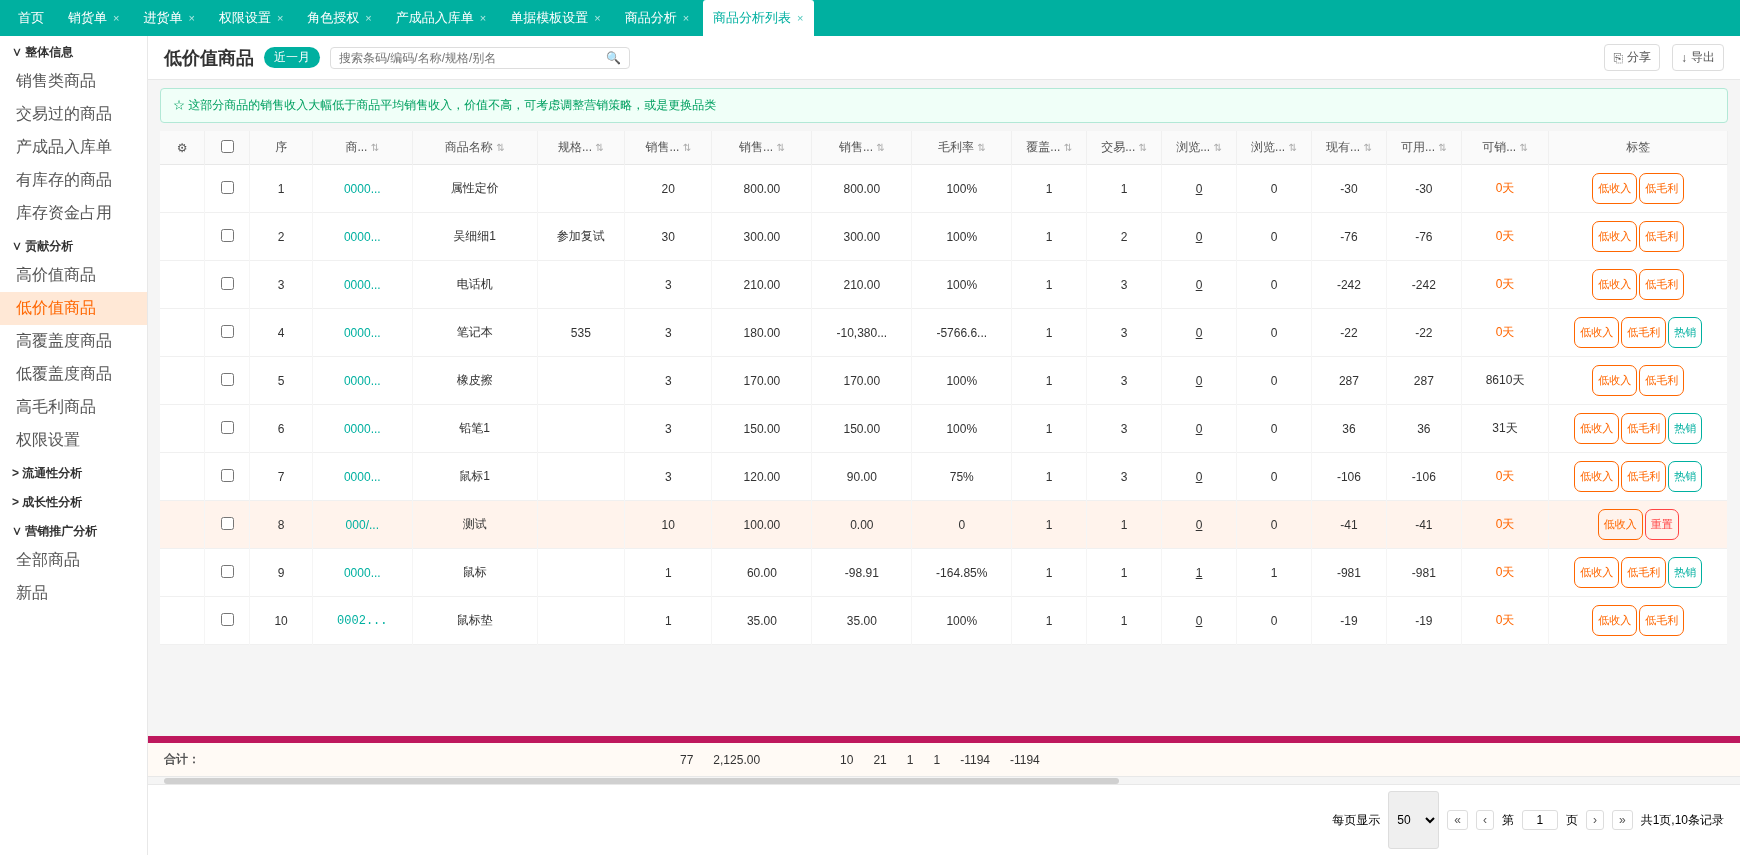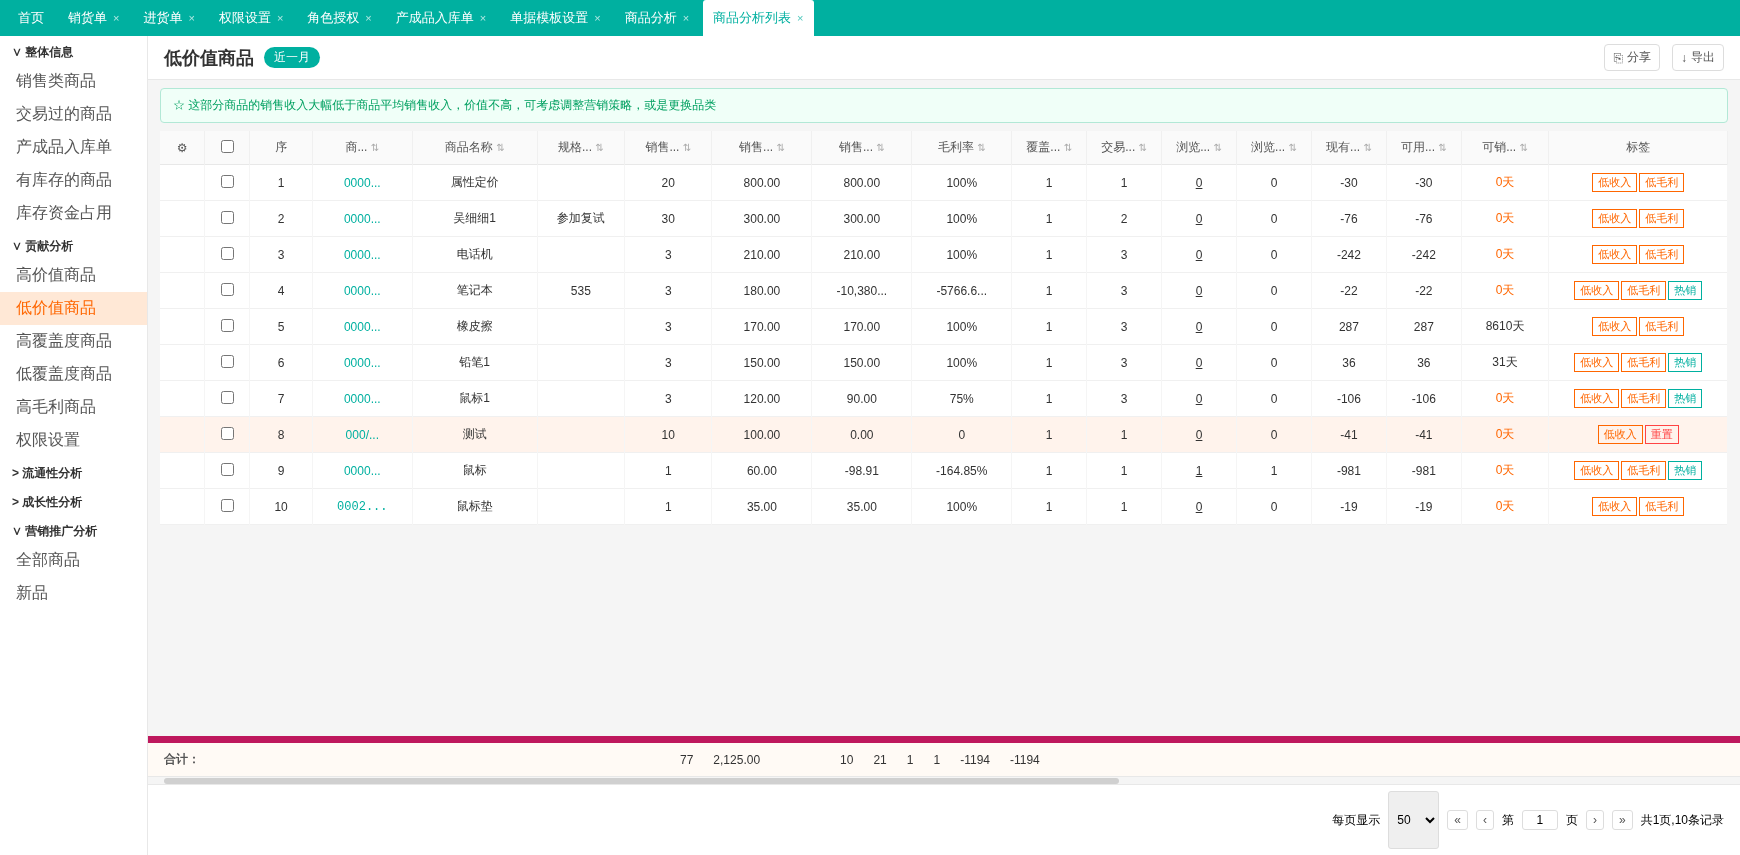--- a/index.html
+++ b/index.html
@@ -178,22 +178,22 @@
     tbody tr.highlighted { background: #fff3ec; }
     tbody td {
       padding: 7px 6px;
       text-align: center;
       color: #333;
       border-right: 1px solid #f5f5f5;
       white-space: nowrap;
     }
     .tag { 
       display: inline-block;
-      padding: 1px 5px;
-      border-radius: 0;
+      padding: 7px 5px;
+      border-radius: 7px;
       font-size: 11px;
       margin: 1px;
     }
     .tag-orange { color: #ff6600; border: 1px solid #ff6600; }
     .tag-red { color: #ff4444; border: 1px solid #ff4444; }
     .tag-green { color: #00b0a0; border: 1px solid #00b0a0; }
     .underline { text-decoration: underline; cursor: pointer; }
     .text-orange { color: #ff6600; }
 
     
@@ -297,20 +297,24 @@
     </div>
     <div class="sidebar-item">全部商品</div>
     <div class="sidebar-item">新品</div>
   </div>
 
   <div class="content-area">
 
     <div class="page-header">
       <span class="page-title">低价值商品</span>
       <button class="period-btn">近一月</button>
+      <div class="search-box">
+        <input type="text" placeholder="搜索条码/编码/名称/规格/别名" style="">
+        <span style="color:#00b0a0; cursor:pointer;">🔍</span>
+      </div>
       <div class="header-right">
         <button class="header-btn">
           <span>⎘</span>
           <span>分享</span>
         </button>
         <button class="header-btn">
           <span>↓</span>
           <span>导出</span>
         </button>
       </div>

